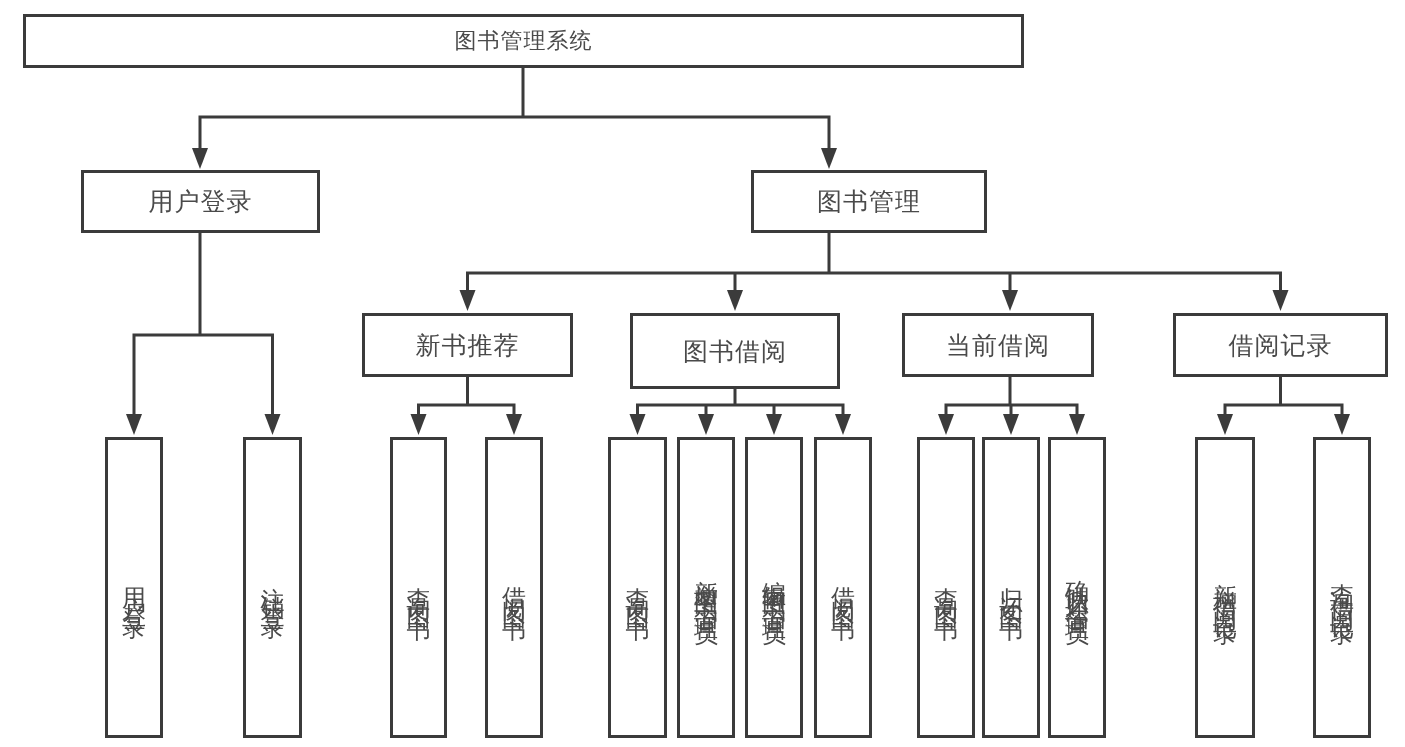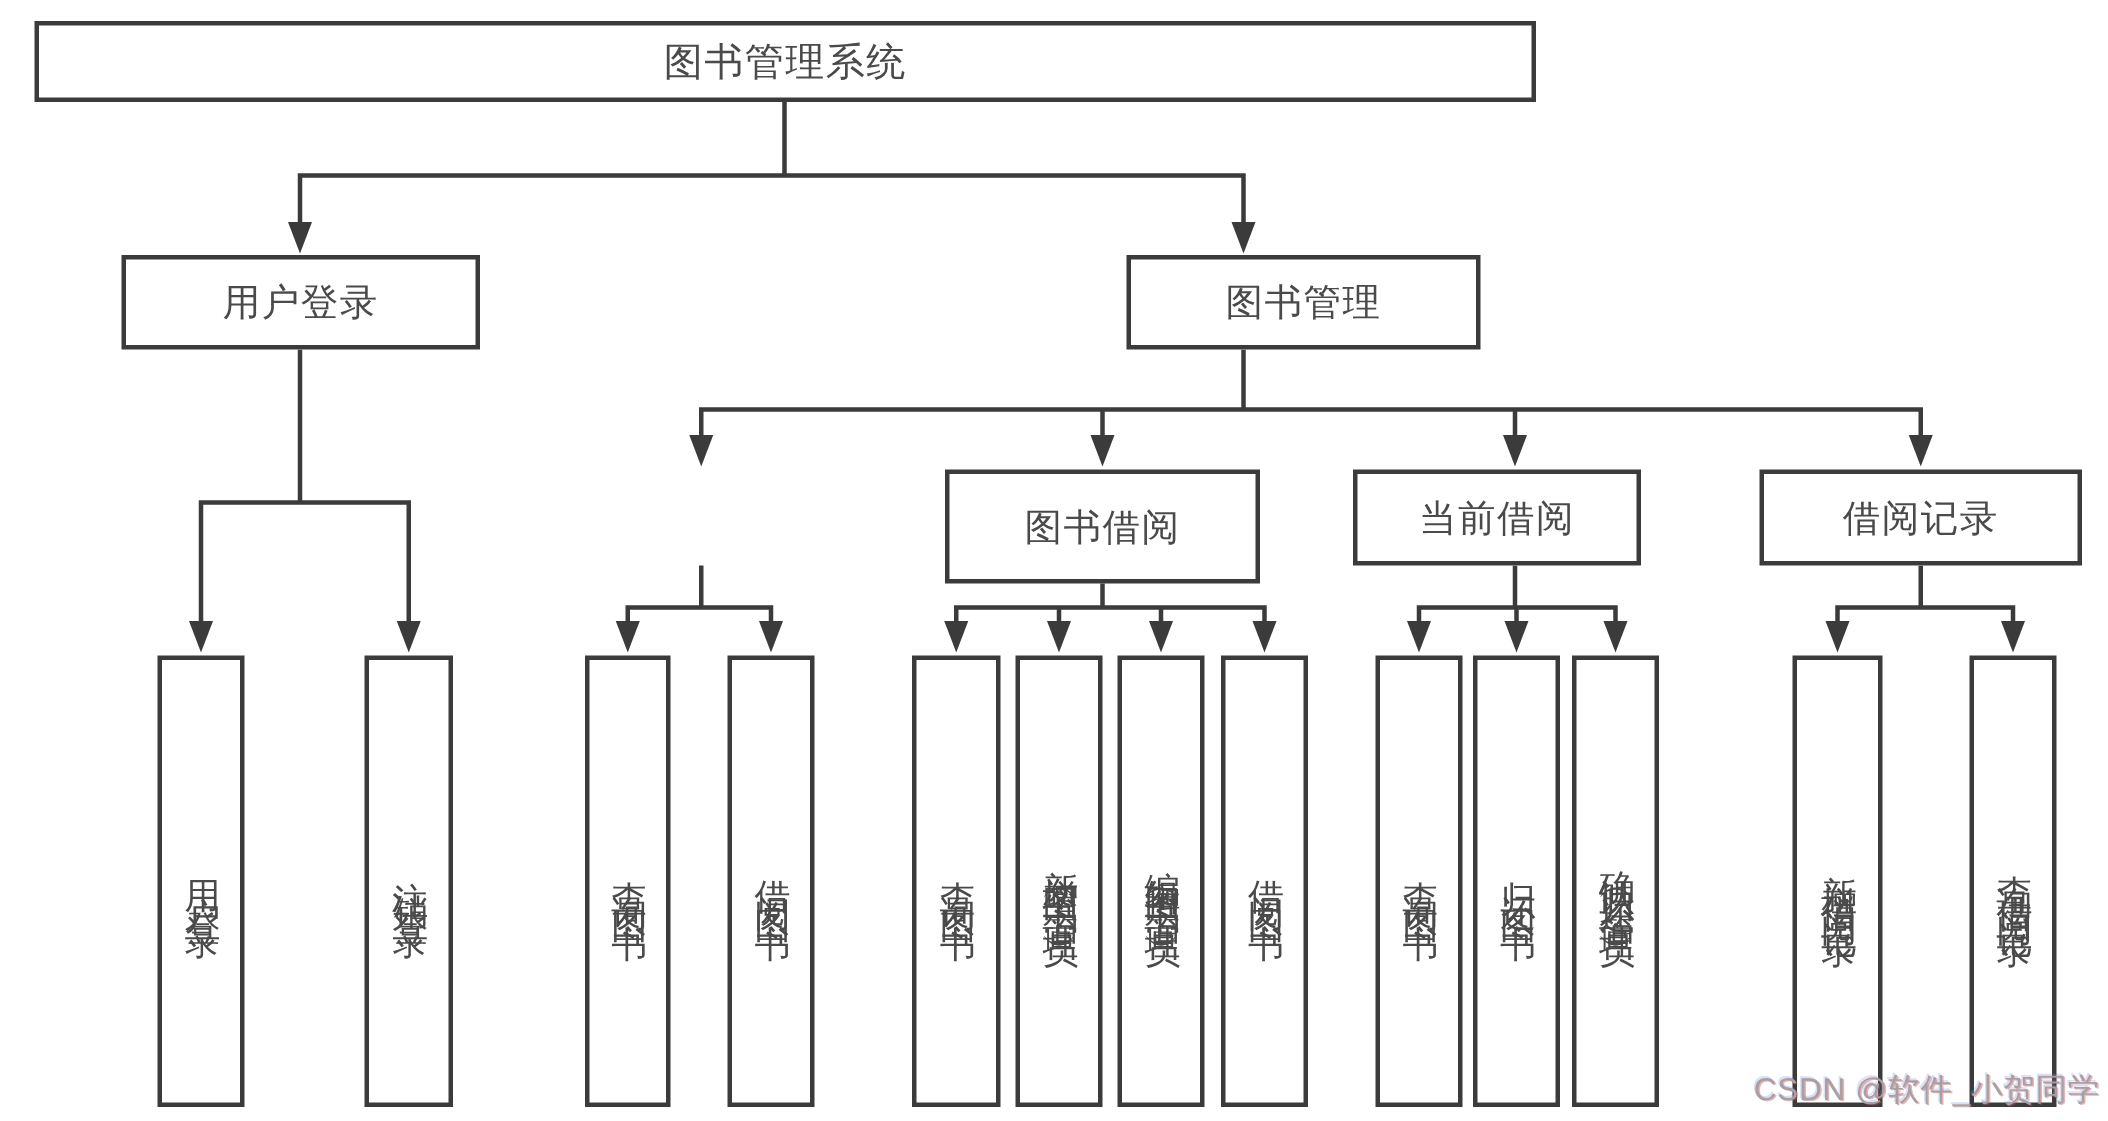--- a/index.html
+++ b/index.html
@@ -16,21 +16,21 @@
   }
   svg.connectors{position:absolute;left:0;top:0;z-index:1;}
   svg.connectors path{stroke:var(--line);stroke-width:3;fill:none;}
   svg.connectors polygon{fill:var(--line);}
   .node{
     position:absolute;box-sizing:border-box;z-index:2;
     border:3px solid var(--line);background:var(--background);
     display:flex;align-items:center;justify-content:center;
     color:var(--text);font-size:25px;letter-spacing:1px;white-space:nowrap;
   }
-  .node.root{font-size:26px;}
+  .node.root{font-size:22px;}
   .leaf{
     position:absolute;box-sizing:border-box;z-index:2;
     border:3px solid var(--line);background:var(--background);
     display:flex;align-items:center;justify-content:center;
   }
   .leaf span{
     writing-mode:vertical-rl;line-height:1;font-size:24px;
     letter-spacing:10px;color:var(--text);
   }
   .leaf.med span{letter-spacing:8px;}
@@ -84,20 +84,21 @@
       <polygon points="1217,414 1233,414 1225,435"></polygon>
       <polygon points="1334,414 1350,414 1342,435"></polygon>
     </g>
   </svg>
 
   <div class="node root" style="left:23px;top:14px;width:1001px;height:54px">图书管理系统</div>
 
   <div class="node" style="left:81px;top:170px;width:239px;height:63px">用户登录</div>
   <div class="node" style="left:751px;top:170px;width:236px;height:63px">图书管理</div>
 
+  <div class="node" style="left:362px;top:313px;width:211px;height:64px">新书推荐</div>
   <div class="node" style="left:630px;top:313px;width:210px;height:76px">图书借阅</div>
   <div class="node" style="left:902px;top:313px;width:192px;height:64px">当前借阅</div>
   <div class="node" style="left:1173px;top:313px;width:215px;height:64px">借阅记录</div>
 
   <div class="leaf" style="left:105px;top:437px;width:58px;height:301px">
     <span>用户登录</span>
   </div>
   <div class="leaf" style="left:243px;top:437px;width:59px;height:301px">
     <span>注销登录</span>
   </div>
@@ -132,14 +133,13 @@
     <span>确认归还（管理员）</span>
   </div>
 
   <div class="leaf med" style="left:1195px;top:437px;width:60px;height:301px">
     <span>新增借阅记录</span>
   </div>
   <div class="leaf med" style="left:1313px;top:437px;width:58px;height:301px">
     <span>查询借阅记录</span>
   </div>
 
-  <div class="watermark">CSDN @软件_小贺同学</div>
 </div>
 
 </body></html>

